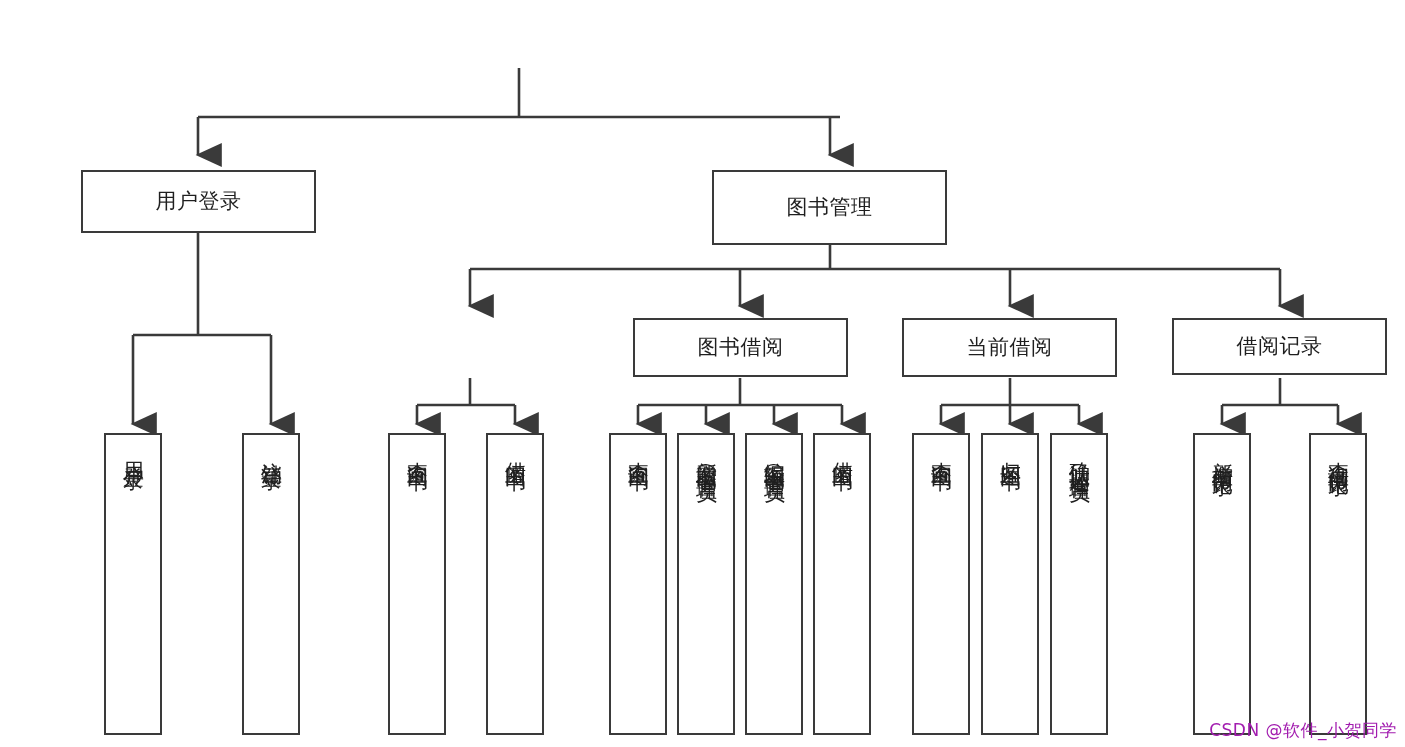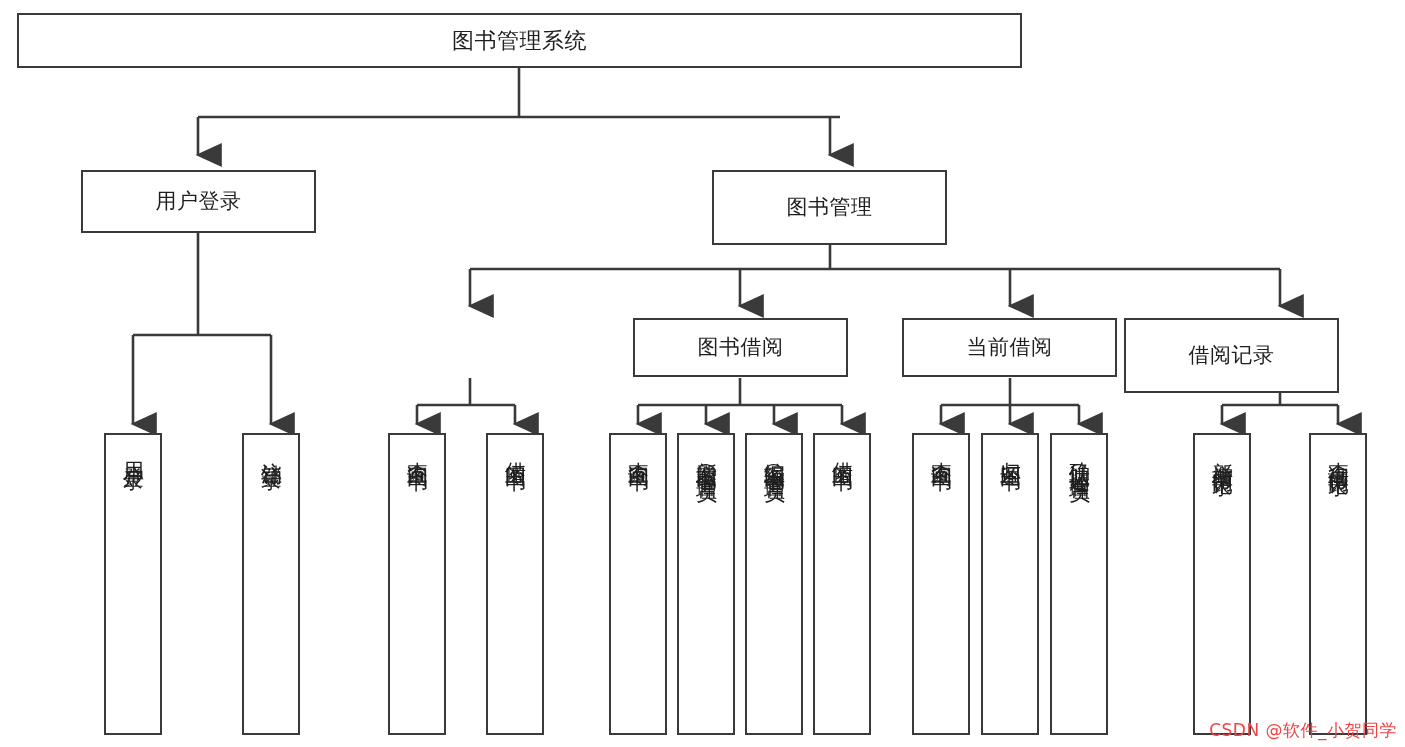--- a/index.html
+++ b/index.html
@@ -60,21 +60,21 @@
     font-size: 21px;
     line-height: 1.0;
     letter-spacing: 3px;
     white-space: nowrap;
   }
   #watermark {
     position: absolute;
     right: 8px;
     bottom: 5px;
     font-size: 17px;
-    color: #ef4444;
+    color: #a21caf;
     letter-spacing: 0.5px;
     z-index: 5;
     white-space: nowrap;
     font-family: "DejaVu Sans", "Liberation Sans", sans-serif;
   }
 </style>
 </head>
 <body>
 
 <div id="canvas">
@@ -123,42 +123,39 @@
       <path d="M 1079 405 L 1079 424" marker-end="url(#arrow)"></path>
 
       <path d="M 1280 378 L 1280 405"></path>
       <path d="M 1222 405 L 1338 405"></path>
       <path d="M 1222 405 L 1222 424" marker-end="url(#arrow)"></path>
       <path d="M 1338 405 L 1338 424" marker-end="url(#arrow)"></path>
 
     </g>
   </svg>
 
-  <div class="node root horiz" style="left:17px; top:13px; width:1005px; height:55px;">
-    <span class="label">图书管理系统</span>
-  </div>
 
   <div class="node horiz" style="left:81px; top:170px; width:235px; height:63px;">
     <span class="label">用户登录</span>
   </div>
 
   <div class="node horiz" style="left:712px; top:170px; width:235px; height:75px;">
     <span class="label">图书管理</span>
   </div>
 
 
   <div class="node horiz" style="left:902px; top:318px; width:215px; height:59px;">
     <span class="label">当前借阅</span>
   </div>
 
   <div class="node horiz" style="left:633px; top:318px; width:215px; height:59px;">
     <span class="label">图书借阅</span>
   </div>
 
-  <div class="node horiz" style="left:1124px; top:318px; width:215px; height:75px;">
+  <div class="node horiz" style="left:1172px; top:318px; width:215px; height:57px;">
     <span class="label">借阅记录</span>
   </div>
 
   <div class="node vert" style="left:104px; top:433px; width:58px; height:302px;">
     <span class="label">用户登录</span>
   </div>
 
   <div class="node vert" style="left:242px; top:433px; width:58px; height:302px;">
     <span class="label">注销登录</span>
   </div>

